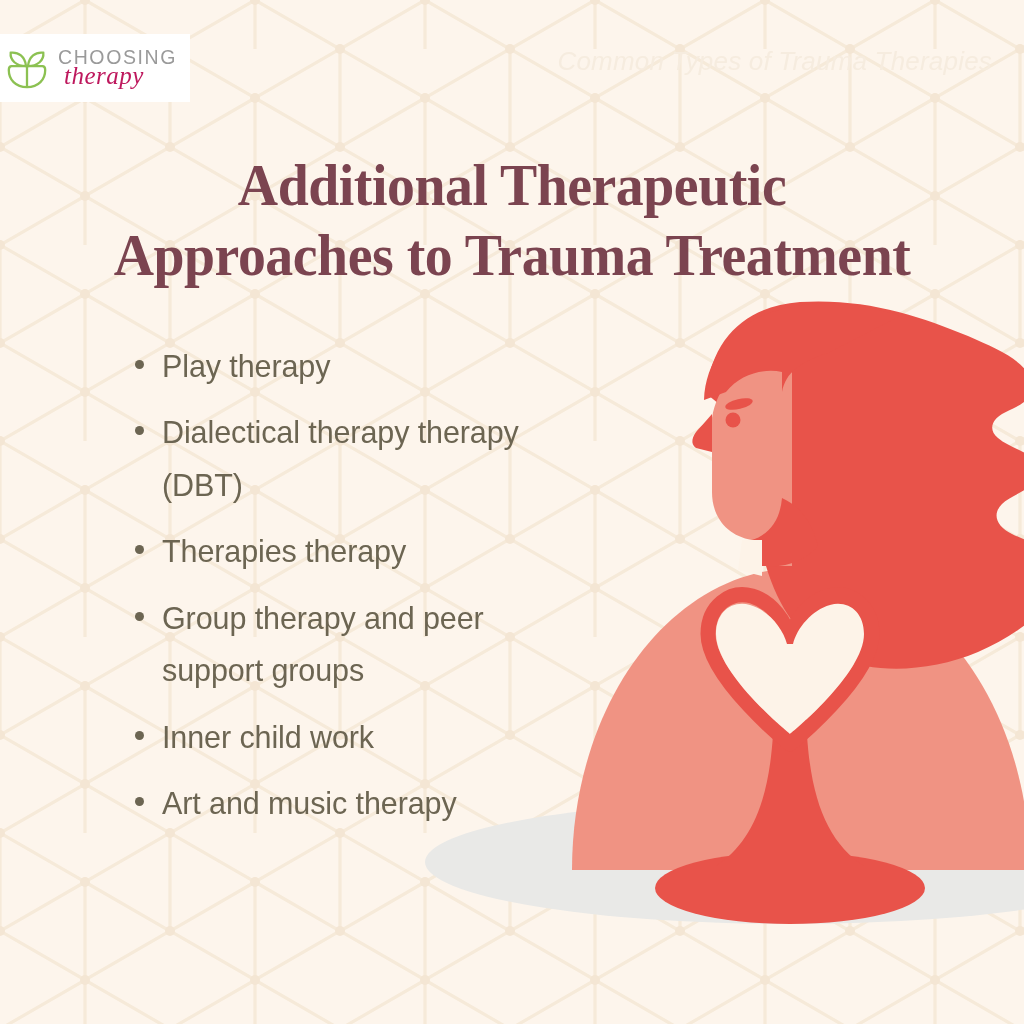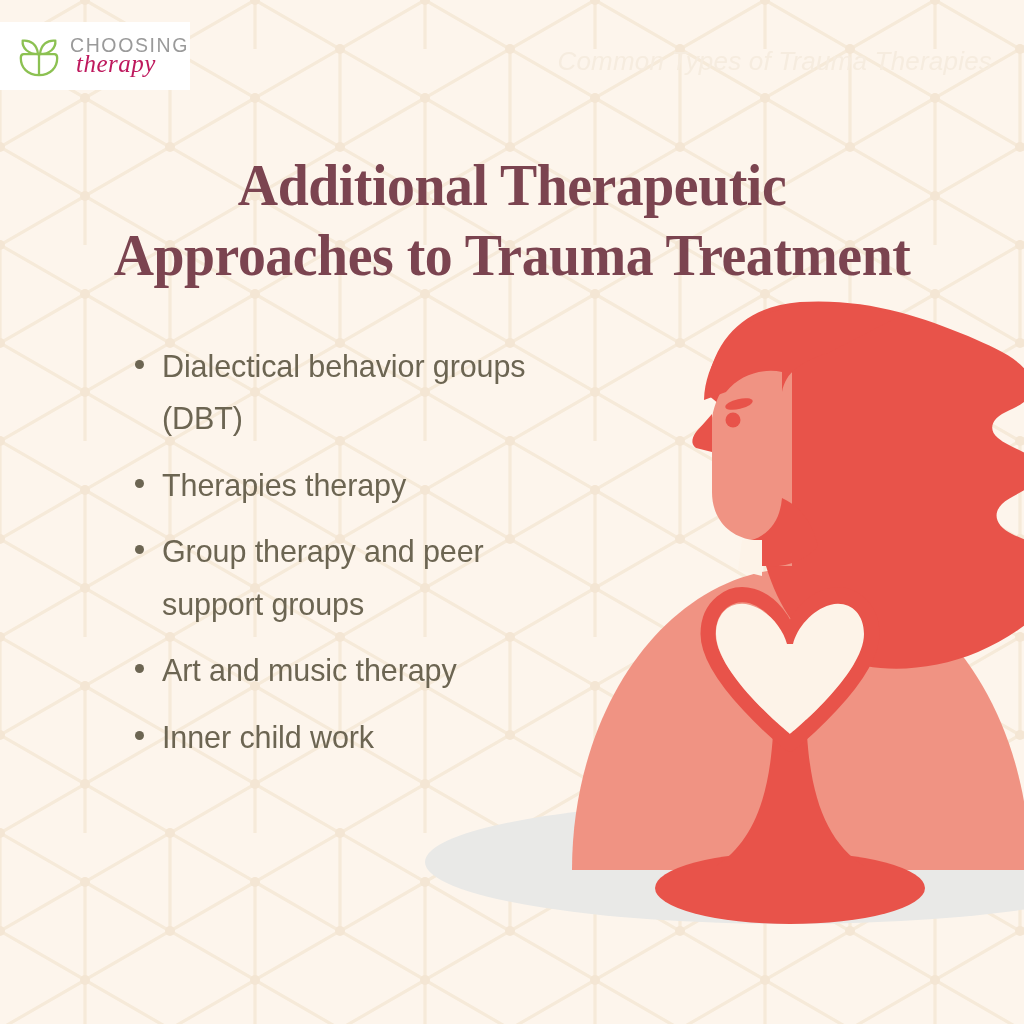--- a/index.html
+++ b/index.html
@@ -30,27 +30,27 @@
     position:absolute;
     left:0; top:0;
     width:1024px; height:1024px;
     z-index:1;
     pointer-events:none;
   }
 
   
   #logo-box {
     position:absolute;
-    left:0px; top:22px;
+    left:0px; top:34px;
     width:190px; height:68px;
     background:#ffffff;
     z-index:5;
     display:flex;
     align-items:center;
-    padding-left:16px;
+    padding-left:4px;
   }
   #logo-mark { width:46px; height:46px; flex:0 0 auto; }
   #logo-words {
     margin-left:8px;
     display:flex; flex-direction:column;
     justify-content:center;
     line-height:1;
   }
   #logo-choosing {
     font-family:"Liberation Sans", sans-serif;
@@ -258,20 +258,21 @@
   </div>
 
   <div id="kicker">Common Types of Trauma Therapies</div>
 
   <h1 id="title">
     <span class="tline">Additional Therapeutic</span>
     <span class="tline">Approaches to Trauma Treatment</span>
   </h1>
 
   <ul id="list">
-    <li>Dialectical behavior groups (DBT)</li>
+    <li>Play therapy</li>
+    <li>Dialectical therapy therapy (DBT)</li>
     <li>Therapies therapy</li>
     <li>Group therapy and peer support groups</li>
+    <li>Inner child work</li>
     <li>Art and music therapy</li>
-    <li>Inner child work</li>
   </ul>
 
 </div>
 
 </body></html>

